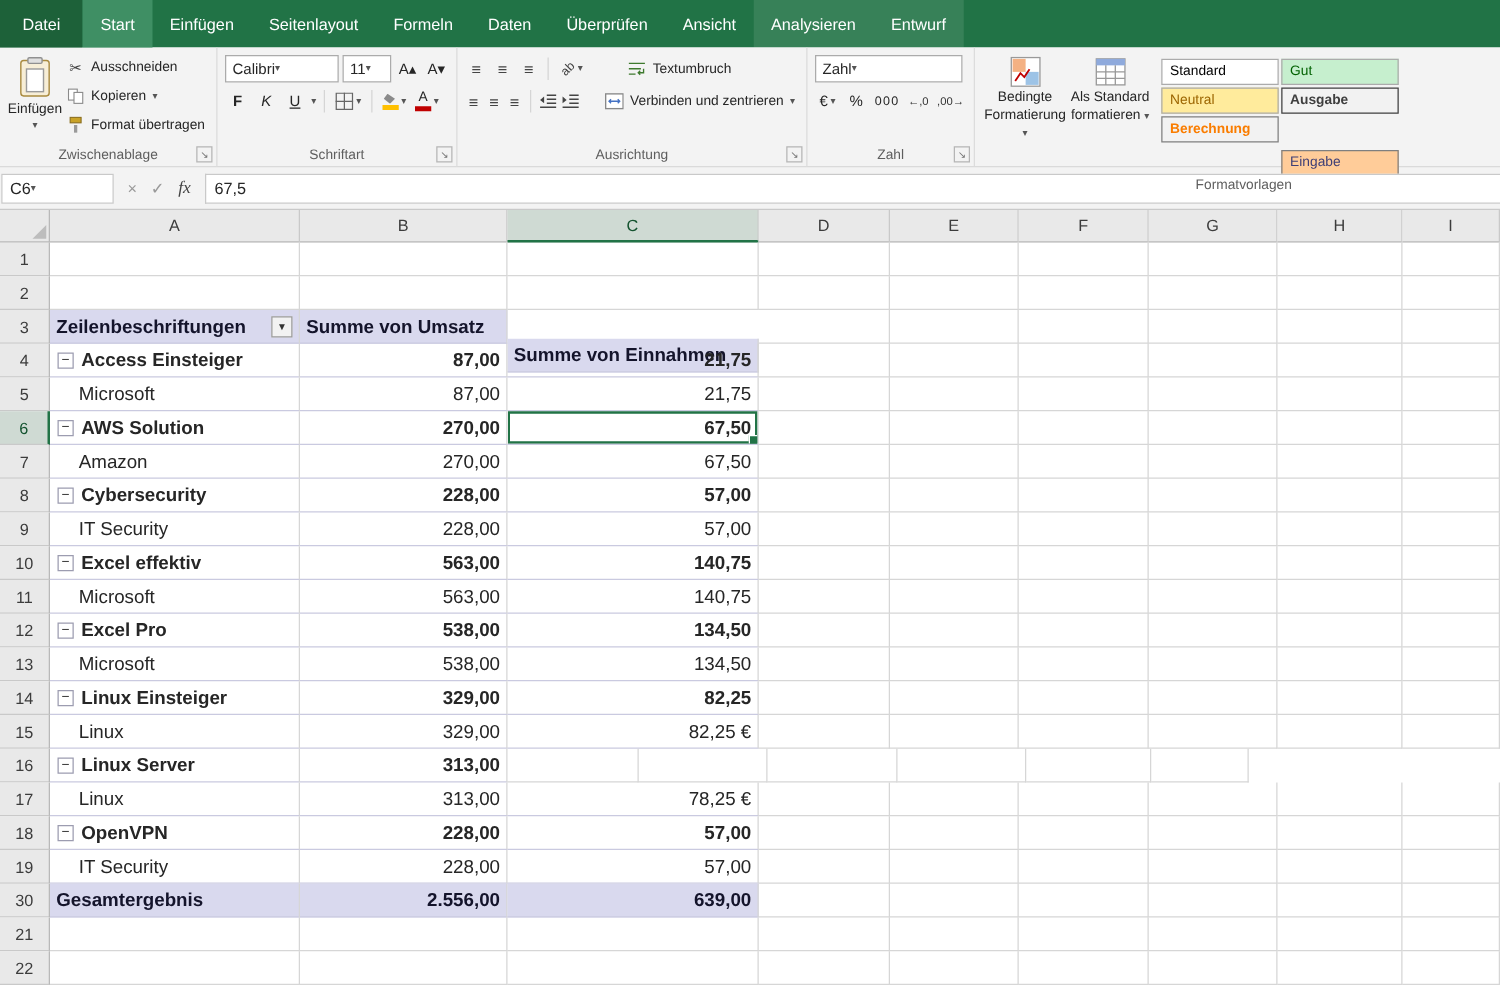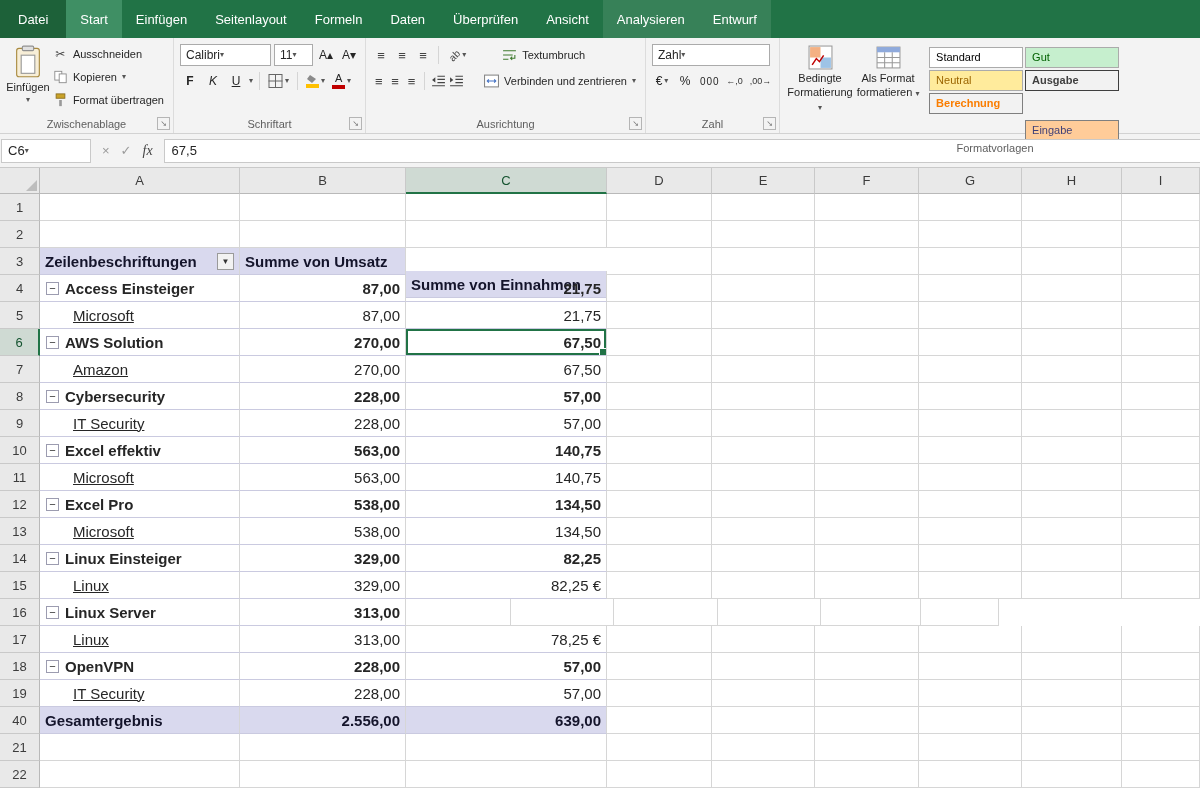--- a/index.html
+++ b/index.html
@@ -72,21 +72,21 @@
   .colhead.sel{ background:#CFDAD3; border-bottom:2px solid var(--green); color:#14532F; }
   .row{ display:flex; height:27px; }
   .rownum{ width:40px; background:#E9E9E9; border-right:1px solid #B9B9B9; border-bottom:1px solid #C9C9C9; display:flex; align-items:center; justify-content:center; font-size:13px; color:#3C3C3C; flex-shrink:0; }
   .rownum.sel{ background:#CFDAD3; border-right:2px solid var(--green); color:#14532F; }
   .cell{ height:27px; border-right:1px solid var(--gridline); border-bottom:1px solid var(--gridline); font-size:15px; display:flex; align-items:center; padding:0 5px; position:relative; white-space:nowrap; overflow:hidden; flex-shrink:0; }
   .cell.num{ justify-content:flex-end; }
   .cell.pivot{ border-bottom-color:var(--pivotLine); }
   .cell.header{ background:var(--pivotBg); font-weight:bold; color:#14142B; }
   .cell.total{ background:var(--pivotBg); font-weight:bold; color:#14142B; }
   .cell.group{ font-weight:bold; }
-  .lbl.indent{ margin-left:28px;text-decoration:underline; }
+  .lbl.indent{ margin-left:18px; }
   .collapse{ width:13px; height:13px; border:1px solid #9C9CB0; background:#fff; color:#333; font-size:11px; font-weight:normal; display:flex; align-items:center; justify-content:center; margin-right:6px; margin-left:1px; flex-shrink:0; line-height:1; }
   .filterbtn{ margin-left:auto; width:17px; height:17px; border:1px solid #9A9A9A; background:#F2F2F2; color:#333; font-size:8px; display:flex; align-items:center; justify-content:center; flex-shrink:0; font-weight:normal; }
   .selcell{ box-shadow:inset 0 0 0 2px var(--green); }
   .fillhandle{ position:absolute; right:0; bottom:0; width:7px; height:7px; background:var(--green); border-left:1px solid #fff; border-top:1px solid #fff; }
 </style>
 </head>
 <body>
 
 <div class="tabbar">
   <div class="tab file">Datei</div>
@@ -284,21 +284,21 @@
           <span class="da">▾</span>
         </span>
       </div>
       <div class="bigbtn">
         <svg class="bicon" viewBox="0 0 24 24">
           <rect x="1" y="2" width="22" height="20" fill="#fff" stroke="#999"></rect>
           <rect x="1" y="2" width="22" height="5" fill="#8FAADC"></rect>
           <path d="M1 12h22 M1 17h22 M8.3 7v15 M15.6 7v15" stroke="#999"></path>
         </svg>
         <span>
-          <span>Als Format</span><br>
+          <span>Als Standard</span><br>
           <span>formatieren</span>
           <span class="da">▾</span>
         </span>
       </div>
       <div class="gallery">
           <div class="chip" style="background: rgb(255, 255, 255); color: rgb(0, 0, 0); border-color: rgb(171, 171, 171);">Standard</div>
           <div class="chip" style="background: rgb(198, 239, 206); color: rgb(0, 97, 0); border-color: rgb(171, 171, 171);">Gut</div>
           <div class="chip" style="background: rgb(255, 235, 156); color: rgb(156, 101, 0); border-color: rgb(171, 171, 171);">Neutral</div>
           <div class="chip" style="background: rgb(242, 242, 242); color: rgb(63, 63, 63); border-color: rgb(63, 63, 63); font-weight: bold;">Ausgabe</div>
           <div class="chip" style="background: rgb(242, 242, 242); color: rgb(250, 125, 0); border-color: rgb(127, 127, 127); font-weight: bold;">Berechnung</div>
@@ -607,21 +607,21 @@
         <div class="cell pivot item num" style="width: 166px;">228,00</div>
         <div class="cell pivot item num" style="width: 201px;">57,00</div>
         <div class="cell" style="width: 105px;"></div>
         <div class="cell" style="width: 103px;"></div>
         <div class="cell" style="width: 104px;"></div>
         <div class="cell" style="width: 103px;"></div>
         <div class="cell" style="width: 100px;"></div>
         <div class="cell" style="width: 78px;"></div>
       </div>
       <div class="row">
-        <div class="rownum">40</div>
+        <div class="rownum">30</div>
         <div class="cell pivot total" style="width: 200px;">
           <span class="lbl">Gesamtergebnis</span>
         </div>
         <div class="cell pivot total num" style="width: 166px;">2.556,00</div>
         <div class="cell pivot total num" style="width: 201px;">639,00</div>
         <div class="cell" style="width: 105px;"></div>
         <div class="cell" style="width: 103px;"></div>
         <div class="cell" style="width: 104px;"></div>
         <div class="cell" style="width: 103px;"></div>
         <div class="cell" style="width: 100px;"></div>

